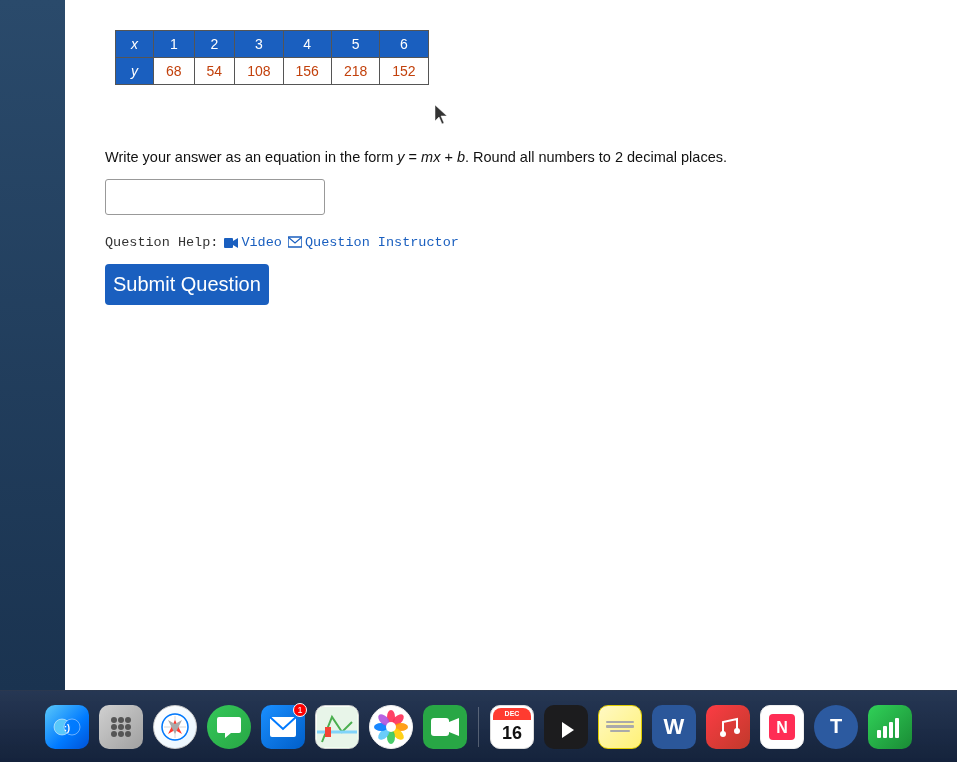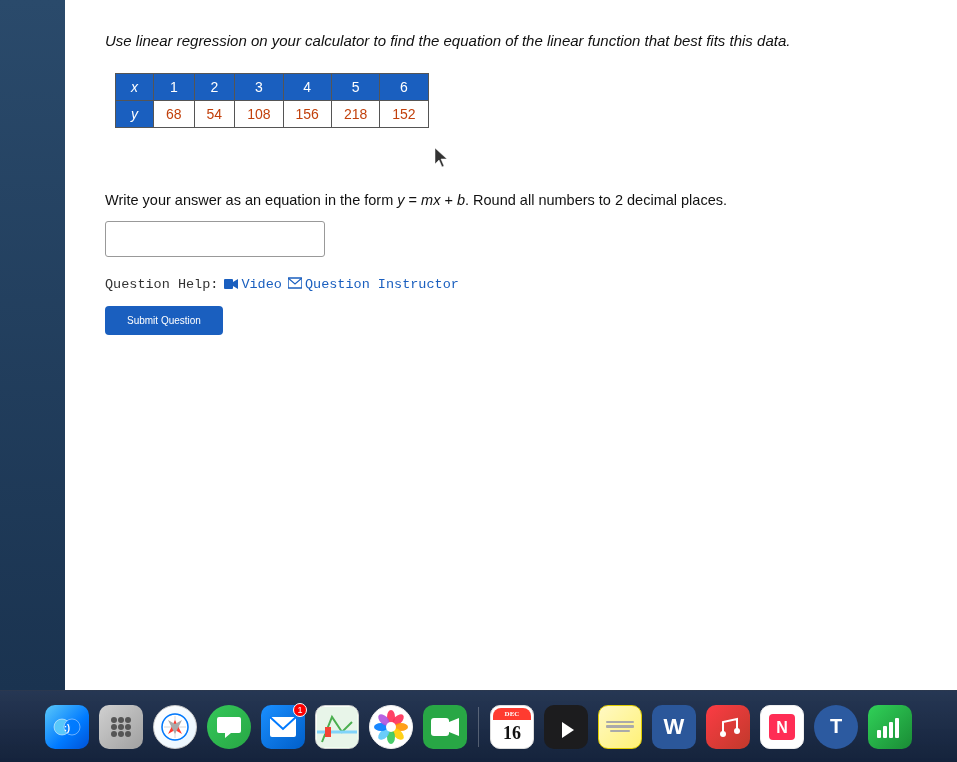--- a/index.html
+++ b/index.html
@@ -102,31 +102,31 @@
       display: flex;
       align-items: center;
       gap: 6px;
       font-family: Liberation Mono, monospace;
     }
 
     .help-link {
       color: #1a5fbf;
       text-decoration: none;
       display: inline-flex;
-      align-items: flex-start;
+      align-items: flex-end;
       gap: 3px;
       font-size: 13.5px;
     }
 
     .submit-btn {
       background: #1a5fbf;
       color: white;
       border: none;
-      padding: 9px 22px;
-      font-size: 10px;
+      padding: 9px 8px;
+      font-size: 20px;
       border-radius: 4px;
       cursor: pointer;
       font-weight: 500;
     }
 
     
     .dock-bar {
       position: absolute;
       bottom: 0;
       left: 0;
@@ -197,23 +197,20 @@
   </style>
 </head>
 <body>
 
 <div class="left-sidebar"></div>
 
 <div class="main-window">
   <div class="content-area">
 
     
-    <p class="question-text">
-      <span>Use linear regression on your calculator to find the equation of the linear function that best fits this data.</span>
-    </p>
 
     
     <table class="data-table">
       <tbody>
           <tr>
         <td style="background:#1a5fbf;color:white;font-style:italic;">x</td>
         <td style="background:#1a5fbf;color:white;">1</td>
         <td style="background:#1a5fbf;color:white;">2</td>
         <td style="background:#1a5fbf;color:white;">3</td>
         <td style="background:#1a5fbf;color:white;">4</td>
@@ -366,21 +363,21 @@
     <div class="dock-icon" style="background:#28a745;border-radius:10px;">
       <svg width="28" height="22" viewBox="0 0 28 22">
         <rect x="0" y="2" width="18" height="18" rx="3" fill="white"></rect>
         <polygon points="18,6 28,2 28,20 18,16" fill="white"></polygon>
       </svg>
     </div>
   </div>
 
   <div class="dock-separator"></div>
 
-  <div class="dock-item" style="position:relative;font-family:Liberation Serif, serif;">
+  <div class="dock-item" style="position:relative;">
     <div class="dock-icon" style="background:white;border-radius:10px;border:1px solid #ddd;flex-direction:column;padding:2px;">
       <div style="background:#ff3b30;width:100%;border-radius:8px 8px 0 0;height:12px;display:flex;align-items:center;justify-content:center;">
         <span style="color:white;font-size:7px;font-weight:bold;">DEC</span>
       </div>
       <div style="flex:1;display:flex;align-items:center;justify-content:center;">
         <span style="color:#111;font-size:18px;font-weight:bold;line-height:1;">16</span>
       </div>
     </div>
   </div>
 

